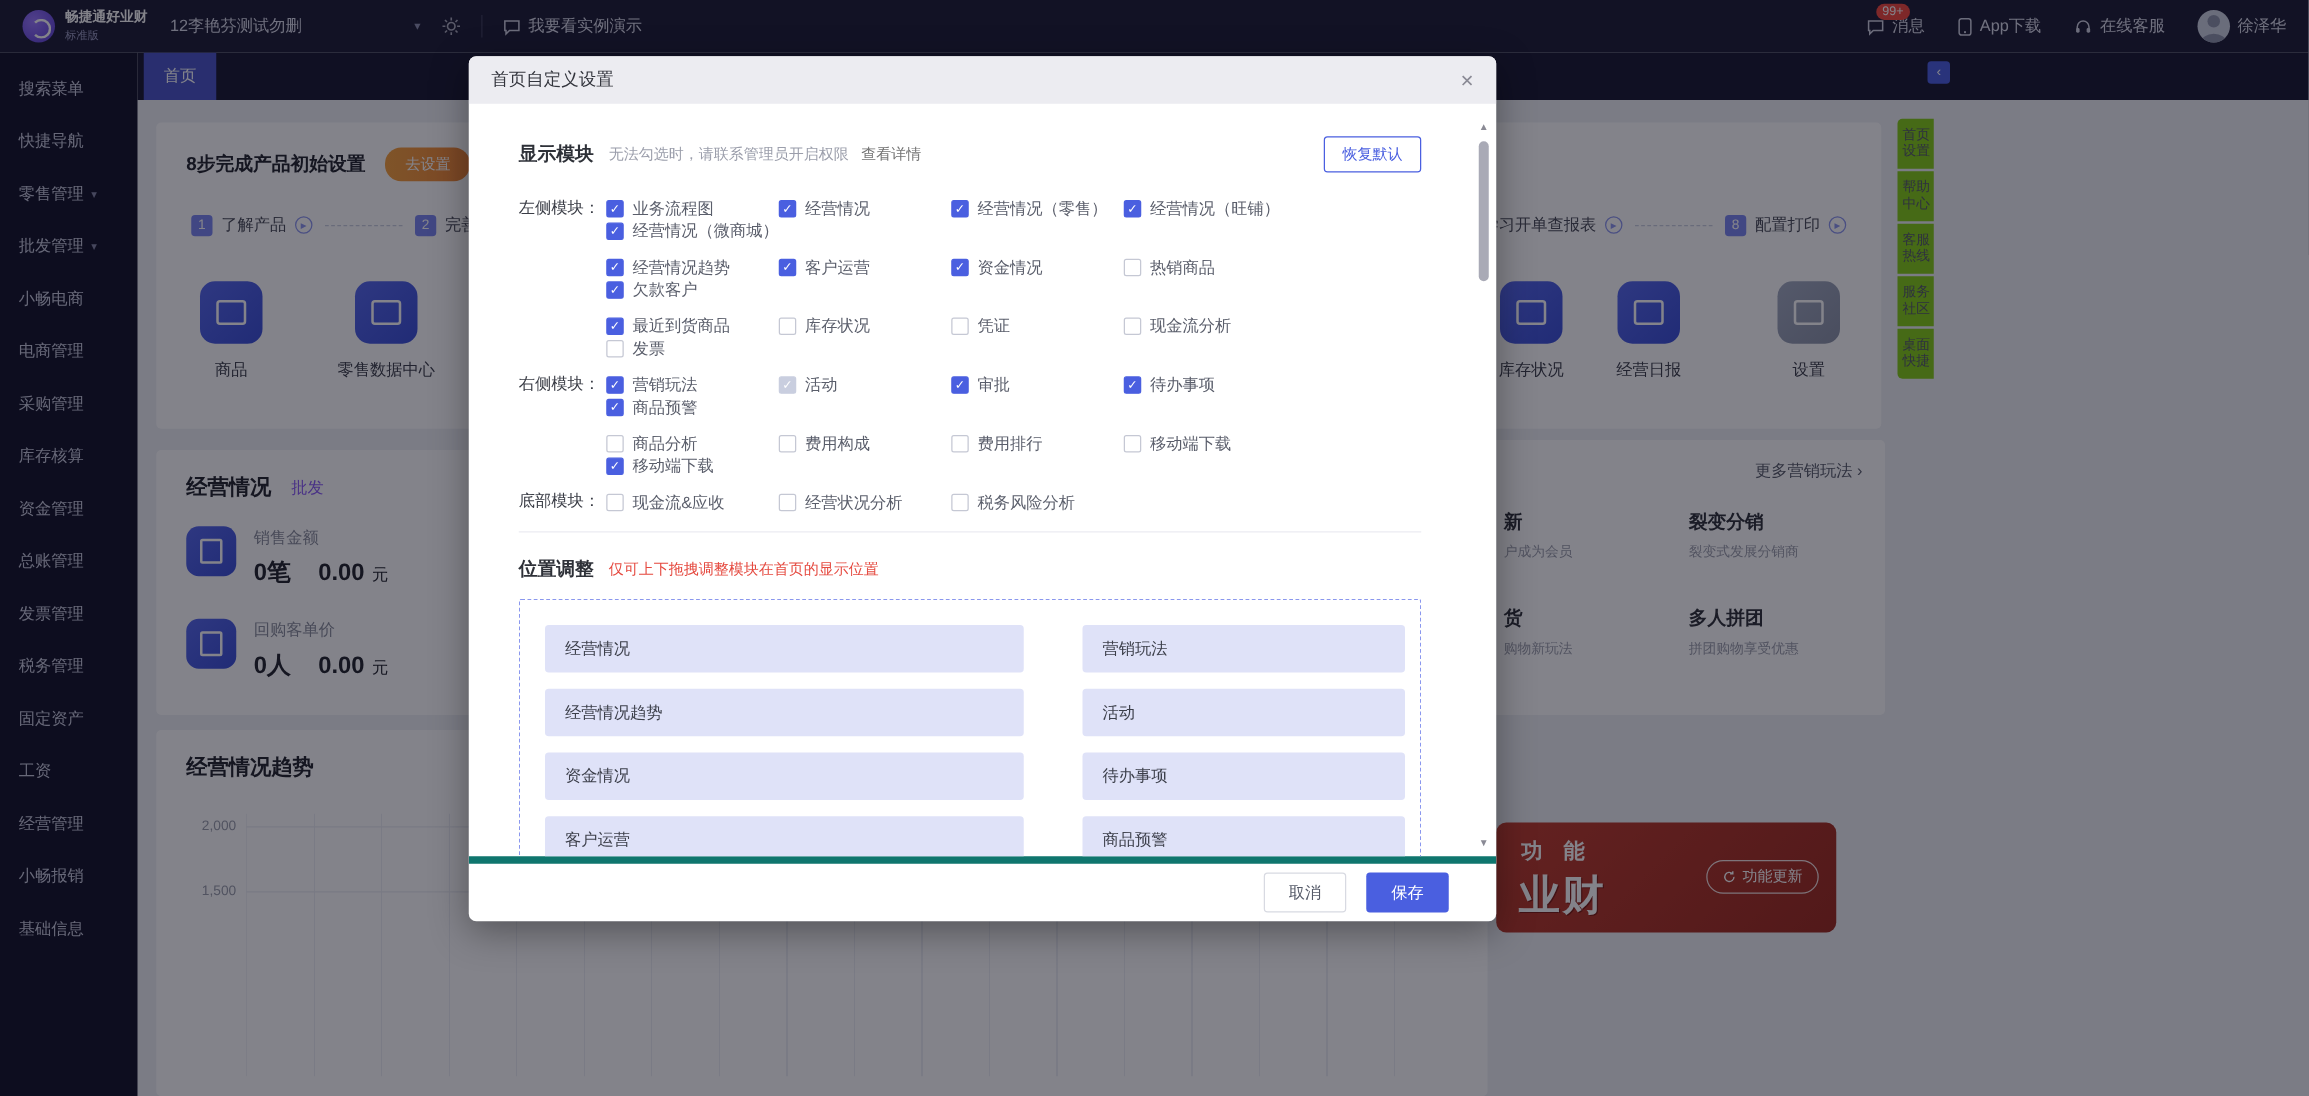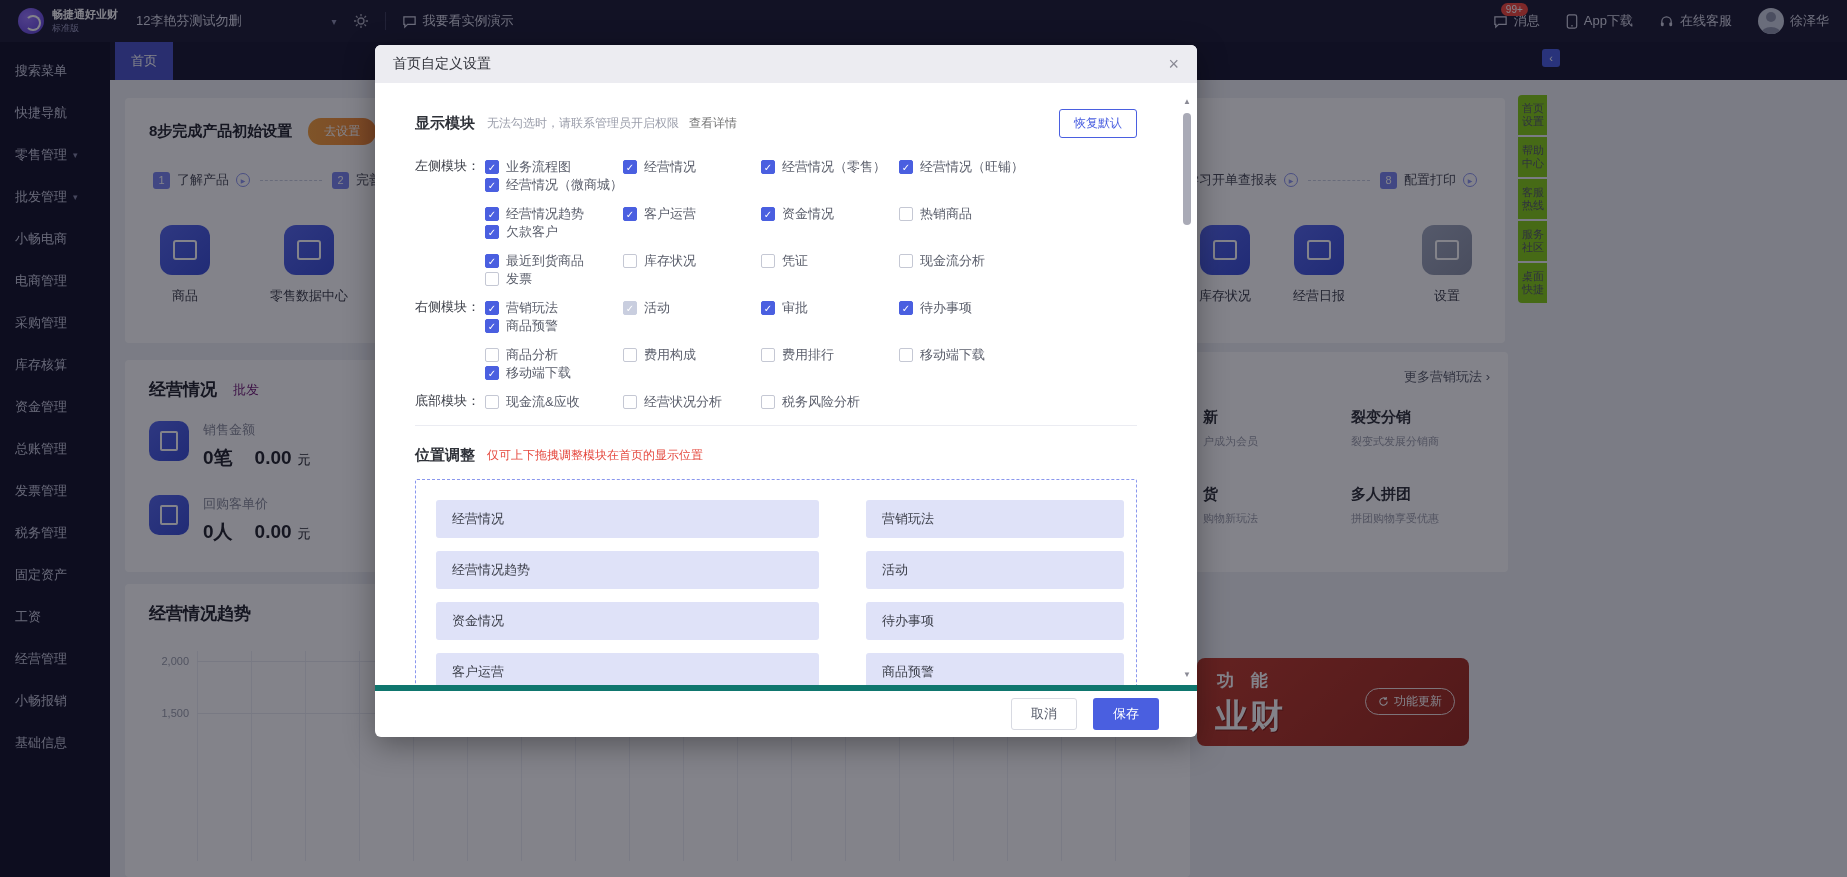--- a/index.html
+++ b/index.html
@@ -60,21 +60,21 @@
   .tile:nth-child(4){left:1122px;}
   .tile:nth-child(5){left:1250px;}
   .tile-icon{width:50px;height:50px;border-radius:12px;background:linear-gradient(135deg,#5568ec,#3a4fd6);display:flex;align-items:center;justify-content:center;}
   .tile-icon::after{content:"";width:20px;height:16px;border:2px solid #fff;border-radius:3px;}
   .tile-icon.gray{background:linear-gradient(135deg,#a2abc0,#8b93a7);}
   .tile-label{font-size:13px;color:#3c3f4a;white-space:nowrap;}
 
   .card-business{left:125px;top:360px;width:1065px;height:212px;padding:18px 24px;}
   .biz-head{display:flex;align-items:center;gap:16px;}
   .biz-title{font-size:17px;font-weight:700;color:#23252d;}
-  .biz-tag{font-size:13px;color:#701a75;cursor:pointer;}
+  .biz-tag{font-size:13px;color:#8b5cf6;cursor:pointer;}
   .stats{margin-top:20px;}
   .stat{display:flex;align-items:flex-start;gap:14px;margin-bottom:24px;}
   .stat-icon{width:40px;height:40px;border-radius:10px;background:linear-gradient(135deg,#5568ec,#3a4fd6);display:flex;align-items:center;justify-content:center;}
   .stat-icon::after{content:"";width:14px;height:16px;border:2px solid #fff;border-radius:2px;}
   .stat-label{font-size:13px;color:#8a8e9c;}
   .stat-values{margin-top:6px;display:flex;align-items:baseline;gap:22px;}
   .stat-values .v{font-size:19px;font-weight:700;color:#23252d;}
   .stat-values .u{font-size:13px;color:#23252d;margin-left:-16px;}
 
   .card-trend{left:125px;top:584px;width:1065px;height:293px;padding:18px 24px;}

